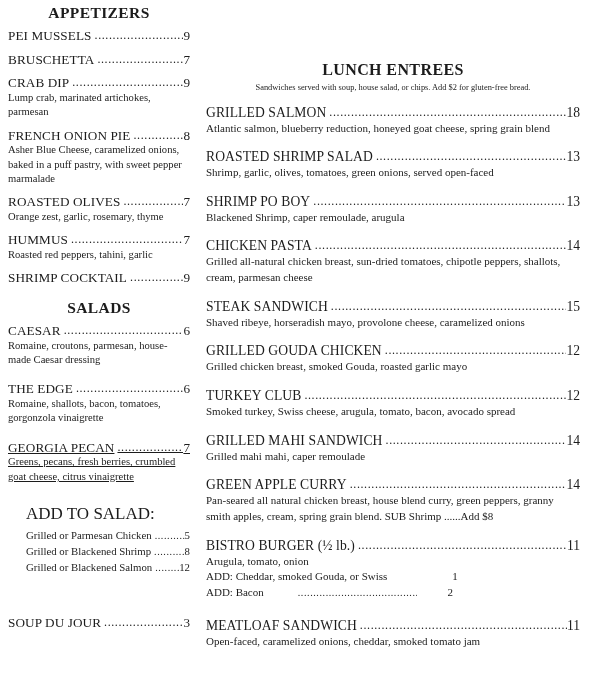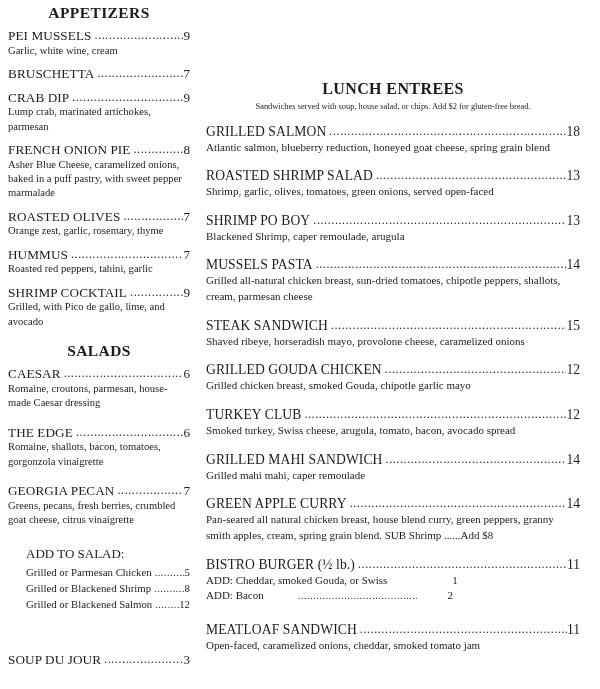--- a/index.html
+++ b/index.html
@@ -22,22 +22,21 @@
     box-sizing: border-box;
   }
   .col-left {
     width: 196px;
     box-sizing: border-box;
     padding: 4px 6px 0 8px;
   }
   .col-right {
     width: 404px;
     box-sizing: border-box;
-    padding: 17px 20px 0 10px;
-    margin-top: 7px;
+    padding: 5px 20px 0 10px;
   }
 
   
   .section-heading {
     text-align: center;
     font-weight: bold;
     font-size: 15.5px;
     letter-spacing: 0.4px;
     margin: 0 0 7px 0;
     line-height: 1.1;
@@ -107,21 +106,21 @@
     line-height: 1.42;
   }
 
   
   .addon-block {
     margin-top: 13px;
     margin-left: 18px;
     margin-bottom: 0;
   }
   .addon-title {
-    font-size: 13px;
+    font-size: 17px;
     line-height: 1.5;
   }
   .addon-line {
     display: flex;
     align-items: baseline;
     font-size: 10.8px;
     line-height: 1.5;
     white-space: nowrap;
     font-family: Liberation Serif, serif;
   }
@@ -147,21 +146,20 @@
   <div class="col-left">
 
     <h2 class="section-heading">APPETIZERS</h2>
 
     <div class="item">
       <div class="item-line">
         <span class="item-name">PEI MUSSELS</span>
         <span class="leader"></span>
         <span class="item-price">9</span>
       </div>
-      <div class="item-desc">Garlic, white wine, cream</div>
     </div>
 
     <div class="item">
       <div class="item-line">
         <span class="item-name">BRUSCHETTA</span>
         <span class="leader"></span>
         <span class="item-price">7</span>
       </div>
     </div>
 
@@ -200,21 +198,20 @@
       </div>
       <div class="item-desc">Roasted red peppers, tahini, garlic</div>
     </div>
 
     <div class="item">
       <div class="item-line">
         <span class="item-name">SHRIMP COCKTAIL</span>
         <span class="leader"></span>
         <span class="item-price">9</span>
       </div>
-      <div class="item-desc">Grilled, with Pico de gallo, lime, and avocado</div>
     </div>
 
     <h2 class="section-heading salads">SALADS</h2>
 
     <div class="item">
       <div class="item-line">
         <span class="item-name">CAESAR</span>
         <span class="leader"></span>
         <span class="item-price">6</span>
       </div>
@@ -223,21 +220,21 @@
 
     <div class="item" style="margin-top:14px;">
       <div class="item-line">
         <span class="item-name">THE EDGE</span>
         <span class="leader"></span>
         <span class="item-price">6</span>
       </div>
       <div class="item-desc">Romaine, shallots, bacon, tomatoes, gorgonzola vinaigrette</div>
     </div>
 
-    <div class="item" style="margin-top:14px; margin-bottom:17px;">
+    <div class="item" style="margin-top:14px; margin-bottom:17px;text-decoration:underline;">
       <div class="item-line">
         <span class="item-name">GEORGIA PECAN</span>
         <span class="leader"></span>
         <span class="item-price">7</span>
       </div>
       <div class="item-desc">Greens, pecans, fresh berries, crumbled goat cheese, citrus vinaigrette</div>
     </div>
 
     <div class="addon-block">
       <div class="addon-title">ADD TO SALAD:</div>
@@ -295,21 +292,21 @@
       <div class="item-line">
         <span class="item-name">SHRIMP PO BOY</span>
         <span class="leader"></span>
         <span class="item-price">13</span>
       </div>
       <div class="item-desc">Blackened Shrimp, caper remoulade, arugula</div>
     </div>
 
     <div class="item">
       <div class="item-line">
-        <span class="item-name">MUSSELS PASTA</span>
+        <span class="item-name">CHICKEN PASTA</span>
         <span class="leader"></span>
         <span class="item-price">14</span>
       </div>
       <div class="item-desc">Grilled all-natural chicken breast, sun-dried tomatoes, chipotle peppers, shallots, cream, parmesan cheese</div>
     </div>
 
     <div class="item">
       <div class="item-line">
         <span class="item-name">STEAK SANDWICH</span>
         <span class="leader"></span>
@@ -317,21 +314,21 @@
       </div>
       <div class="item-desc">Shaved ribeye, horseradish mayo, provolone cheese, caramelized onions</div>
     </div>
 
     <div class="item">
       <div class="item-line">
         <span class="item-name">GRILLED GOUDA CHICKEN</span>
         <span class="leader"></span>
         <span class="item-price">12</span>
       </div>
-      <div class="item-desc">Grilled chicken breast, smoked Gouda, chipotle garlic mayo</div>
+      <div class="item-desc">Grilled chicken breast, smoked Gouda, roasted garlic mayo</div>
     </div>
 
     <div class="item">
       <div class="item-line">
         <span class="item-name">TURKEY CLUB</span>
         <span class="leader"></span>
         <span class="item-price">12</span>
       </div>
       <div class="item-desc">Smoked turkey, Swiss cheese, arugula, tomato, bacon, avocado spread</div>
     </div>
@@ -353,20 +350,21 @@
       </div>
       <div class="item-desc">Pan-seared all natural chicken breast, house blend curry, green peppers, granny smith apples, cream, spring grain blend. SUB Shrimp ......Add $8</div>
     </div>
 
     <div class="item">
       <div class="item-line">
         <span class="item-name">BISTRO BURGER (½ lb.)</span>
         <span class="leader"></span>
         <span class="item-price">11</span>
       </div>
+      <div class="item-desc">Arugula, tomato, onion</div>
       <div class="sub-addon">
         <div class="addon-line" style="width:247px;">
           <span>ADD: Cheddar, smoked Gouda, or Swiss</span>
           <span class="leader"></span>
           <span>1</span>
         </div>
         <div class="addon-line" style="width:247px;">
           <span>ADD: Bacon</span>
           <span class="leader"></span>
           <span>2</span>

